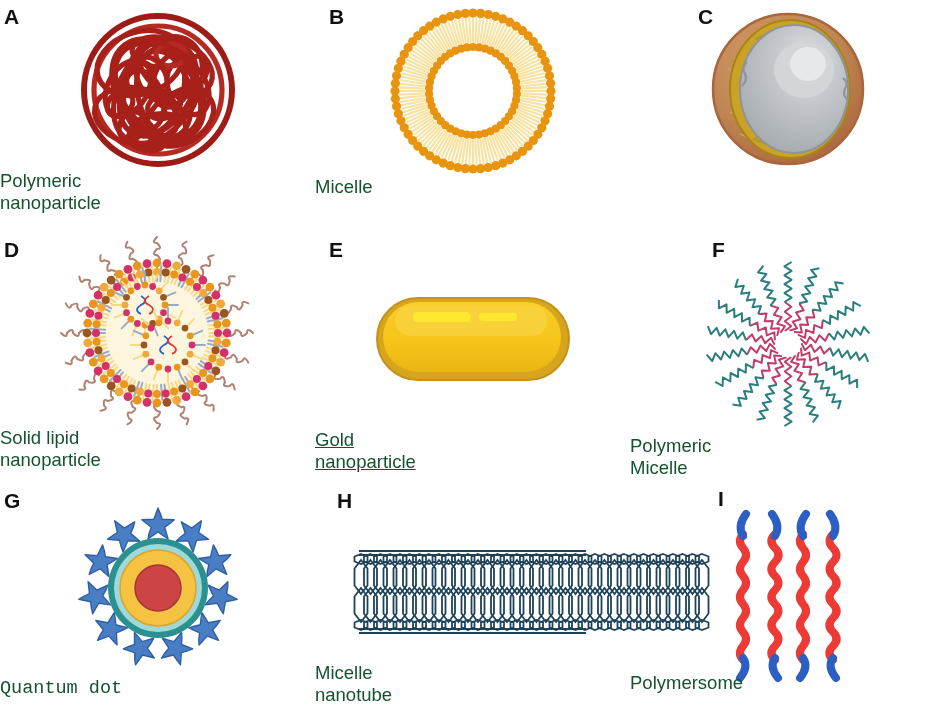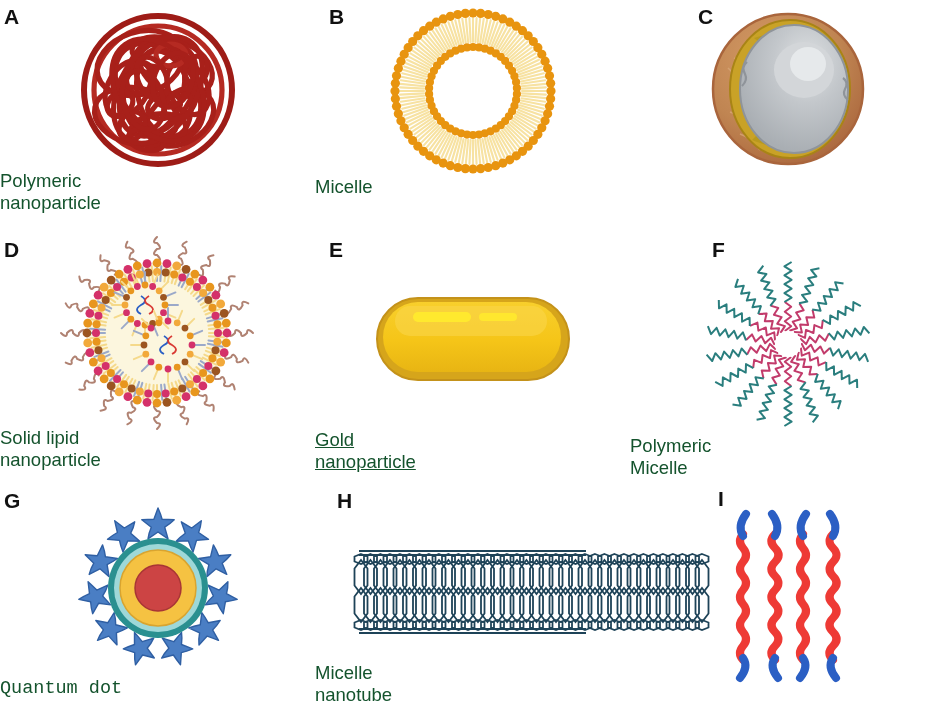--- a/index.html
+++ b/index.html
@@ -919,15 +919,16 @@
             <path d="M 52 154 q -6 9 3 20" fill="none" stroke="#2B5FC4" stroke-width="8" stroke-linecap="round"></path>
             <path d="M 80 30 q -6 7 0 14 q 6 7 0 14 q -6 7 0 14 q 6 7 0 14 q -6 7 0 14 q 6 7 0 14 q -6 7 0 14 q 6 7 0 14 q -6 7 0 14" fill="none" stroke="#EE3A35" stroke-width="8" stroke-linecap="round"></path>
             <path d="M 80 32 q -6 -10 3 -22" fill="none" stroke="#2B5FC4" stroke-width="8" stroke-linecap="round"></path>
             <path d="M 80 154 q 6 9 -3 20" fill="none" stroke="#2B5FC4" stroke-width="8" stroke-linecap="round"></path>
             <path d="M 110 30 q -7 7 0 14 q 7 7 0 14 q -7 7 0 14 q 7 7 0 14 q -7 7 0 14 q 7 7 0 14 q -7 7 0 14 q 7 7 0 14 q -7 7 0 14" fill="none" stroke="#EE3A35" stroke-width="8" stroke-linecap="round"></path>
             <path d="M 110 32 q 6 -10 -3 -22" fill="none" stroke="#2B5FC4" stroke-width="8" stroke-linecap="round"></path>
             <path d="M 110 154 q -6 9 3 20" fill="none" stroke="#2B5FC4" stroke-width="8" stroke-linecap="round"></path>
           </g>
       </svg>
     </div>
+    <div class="cap" style="top:190px;">Polymersome</div>
   </div>
 
 </div>
 
 </body></html>

